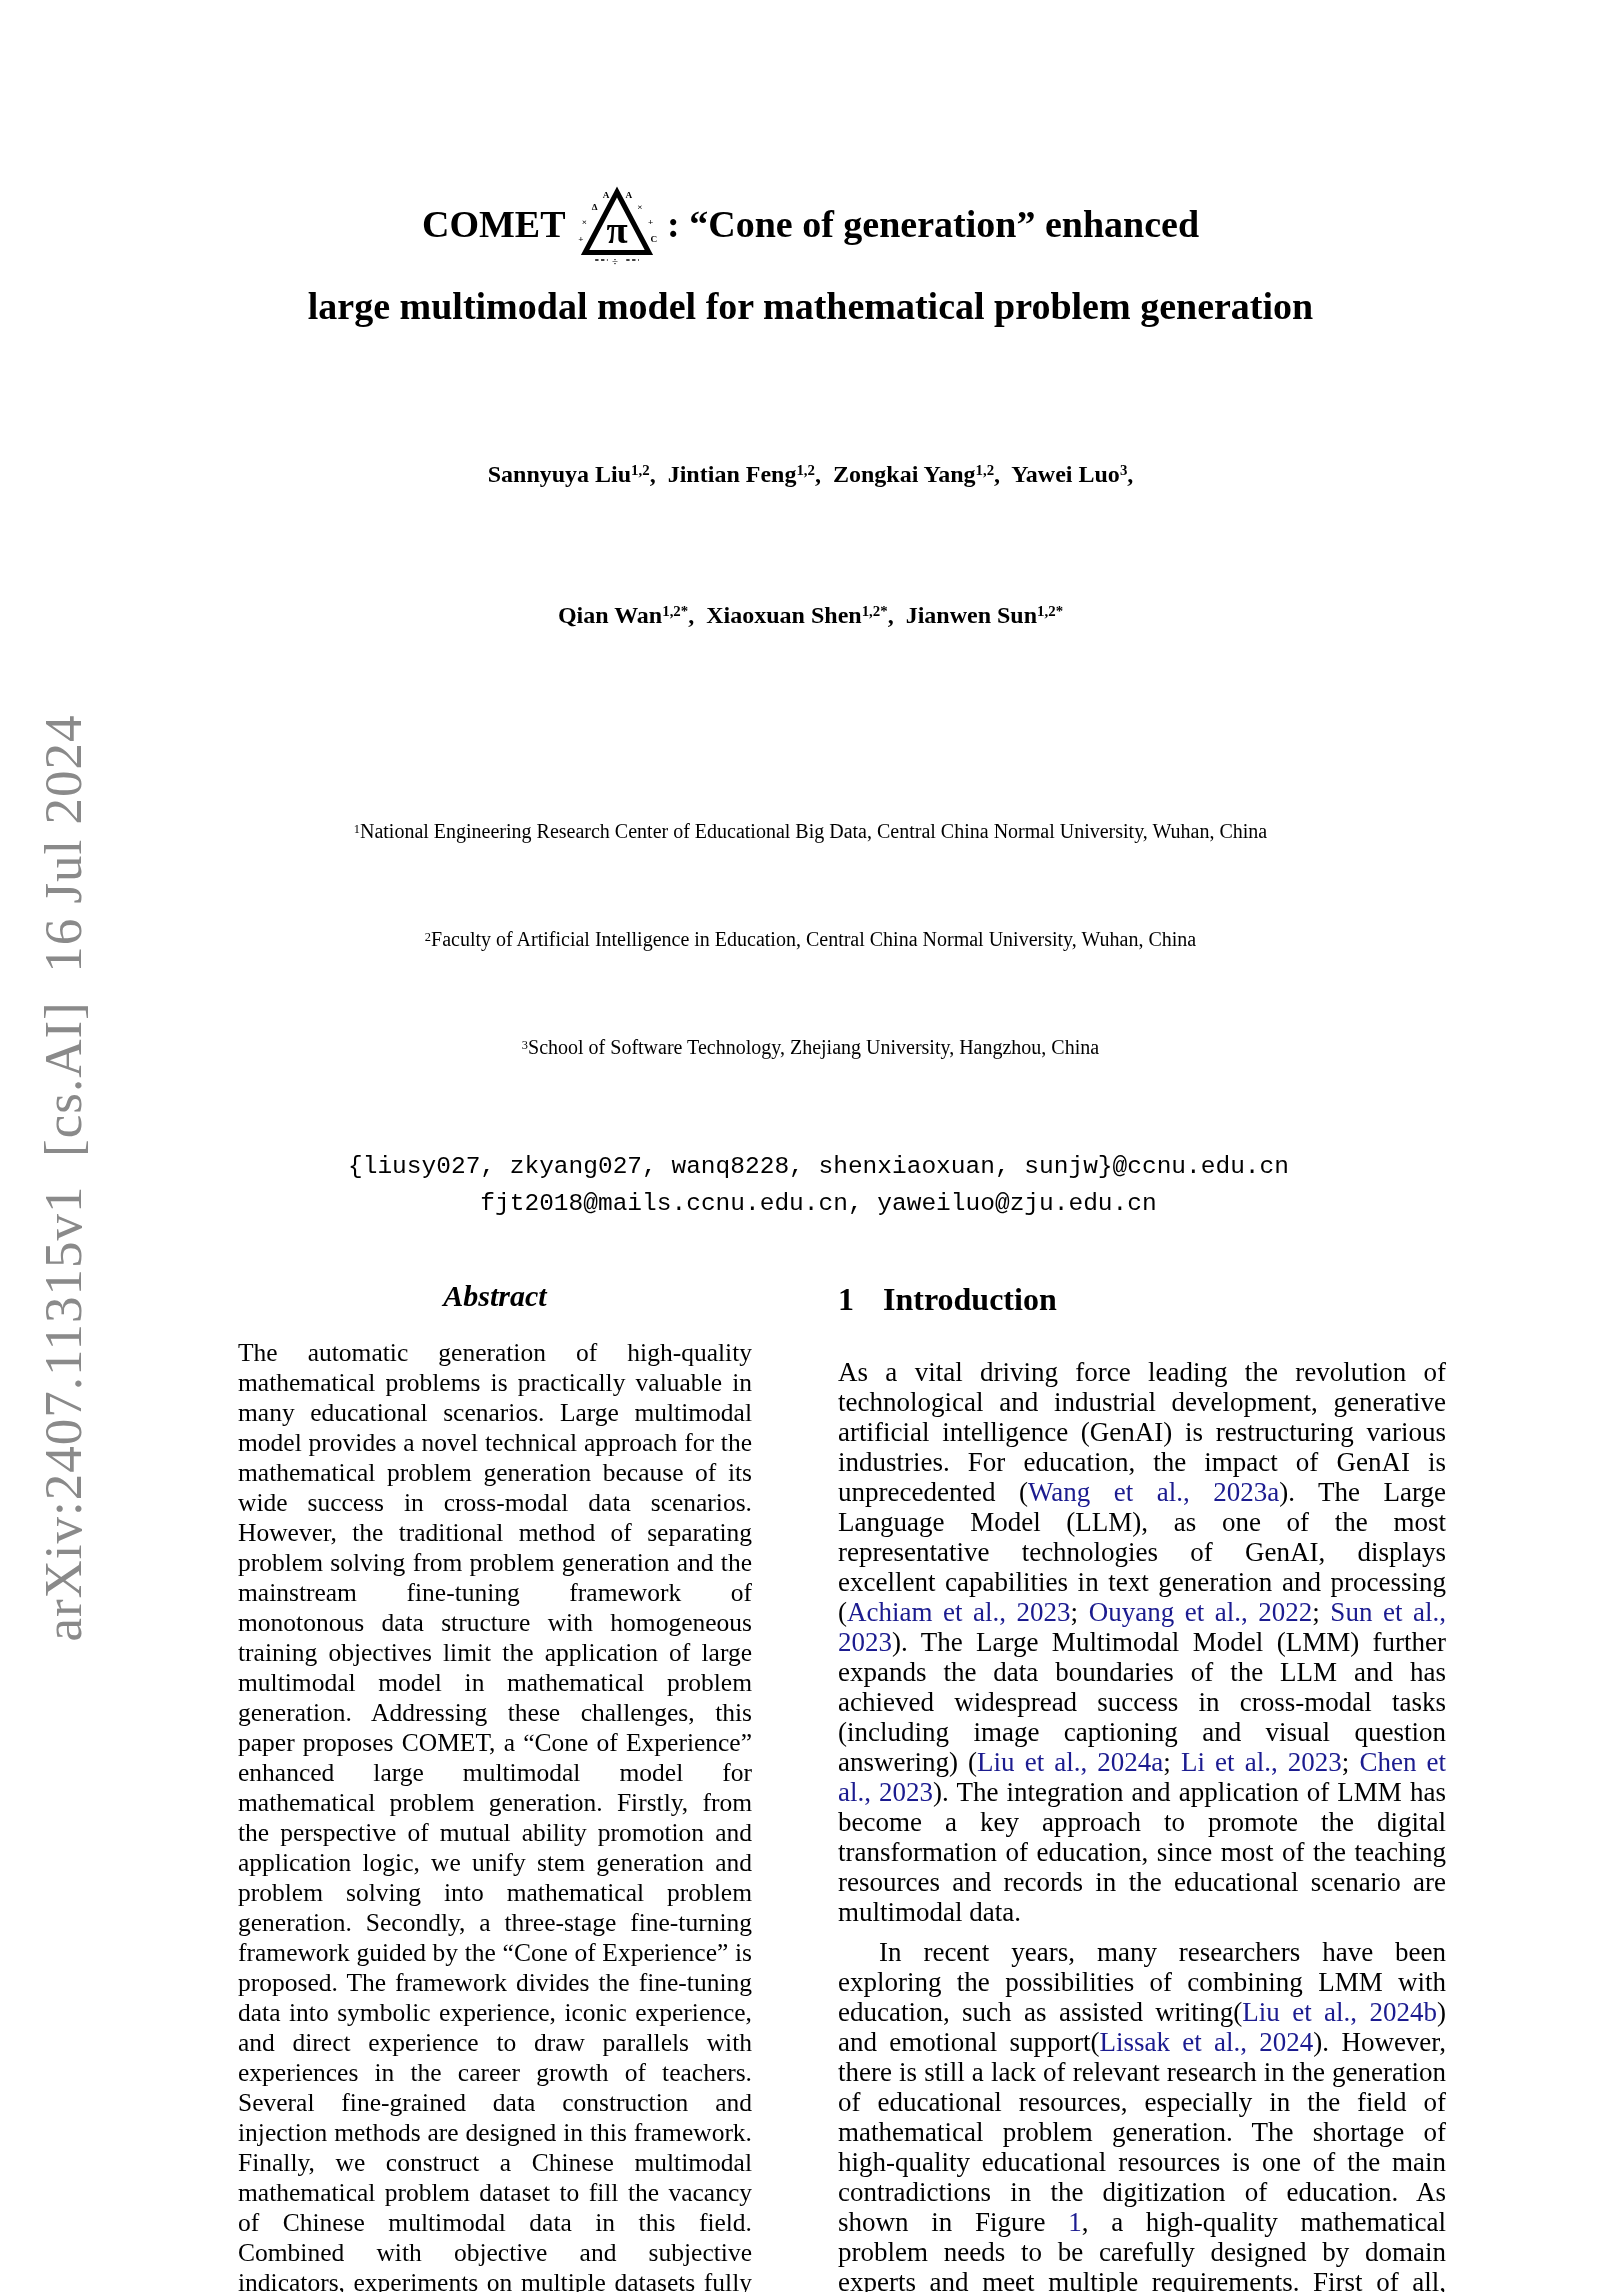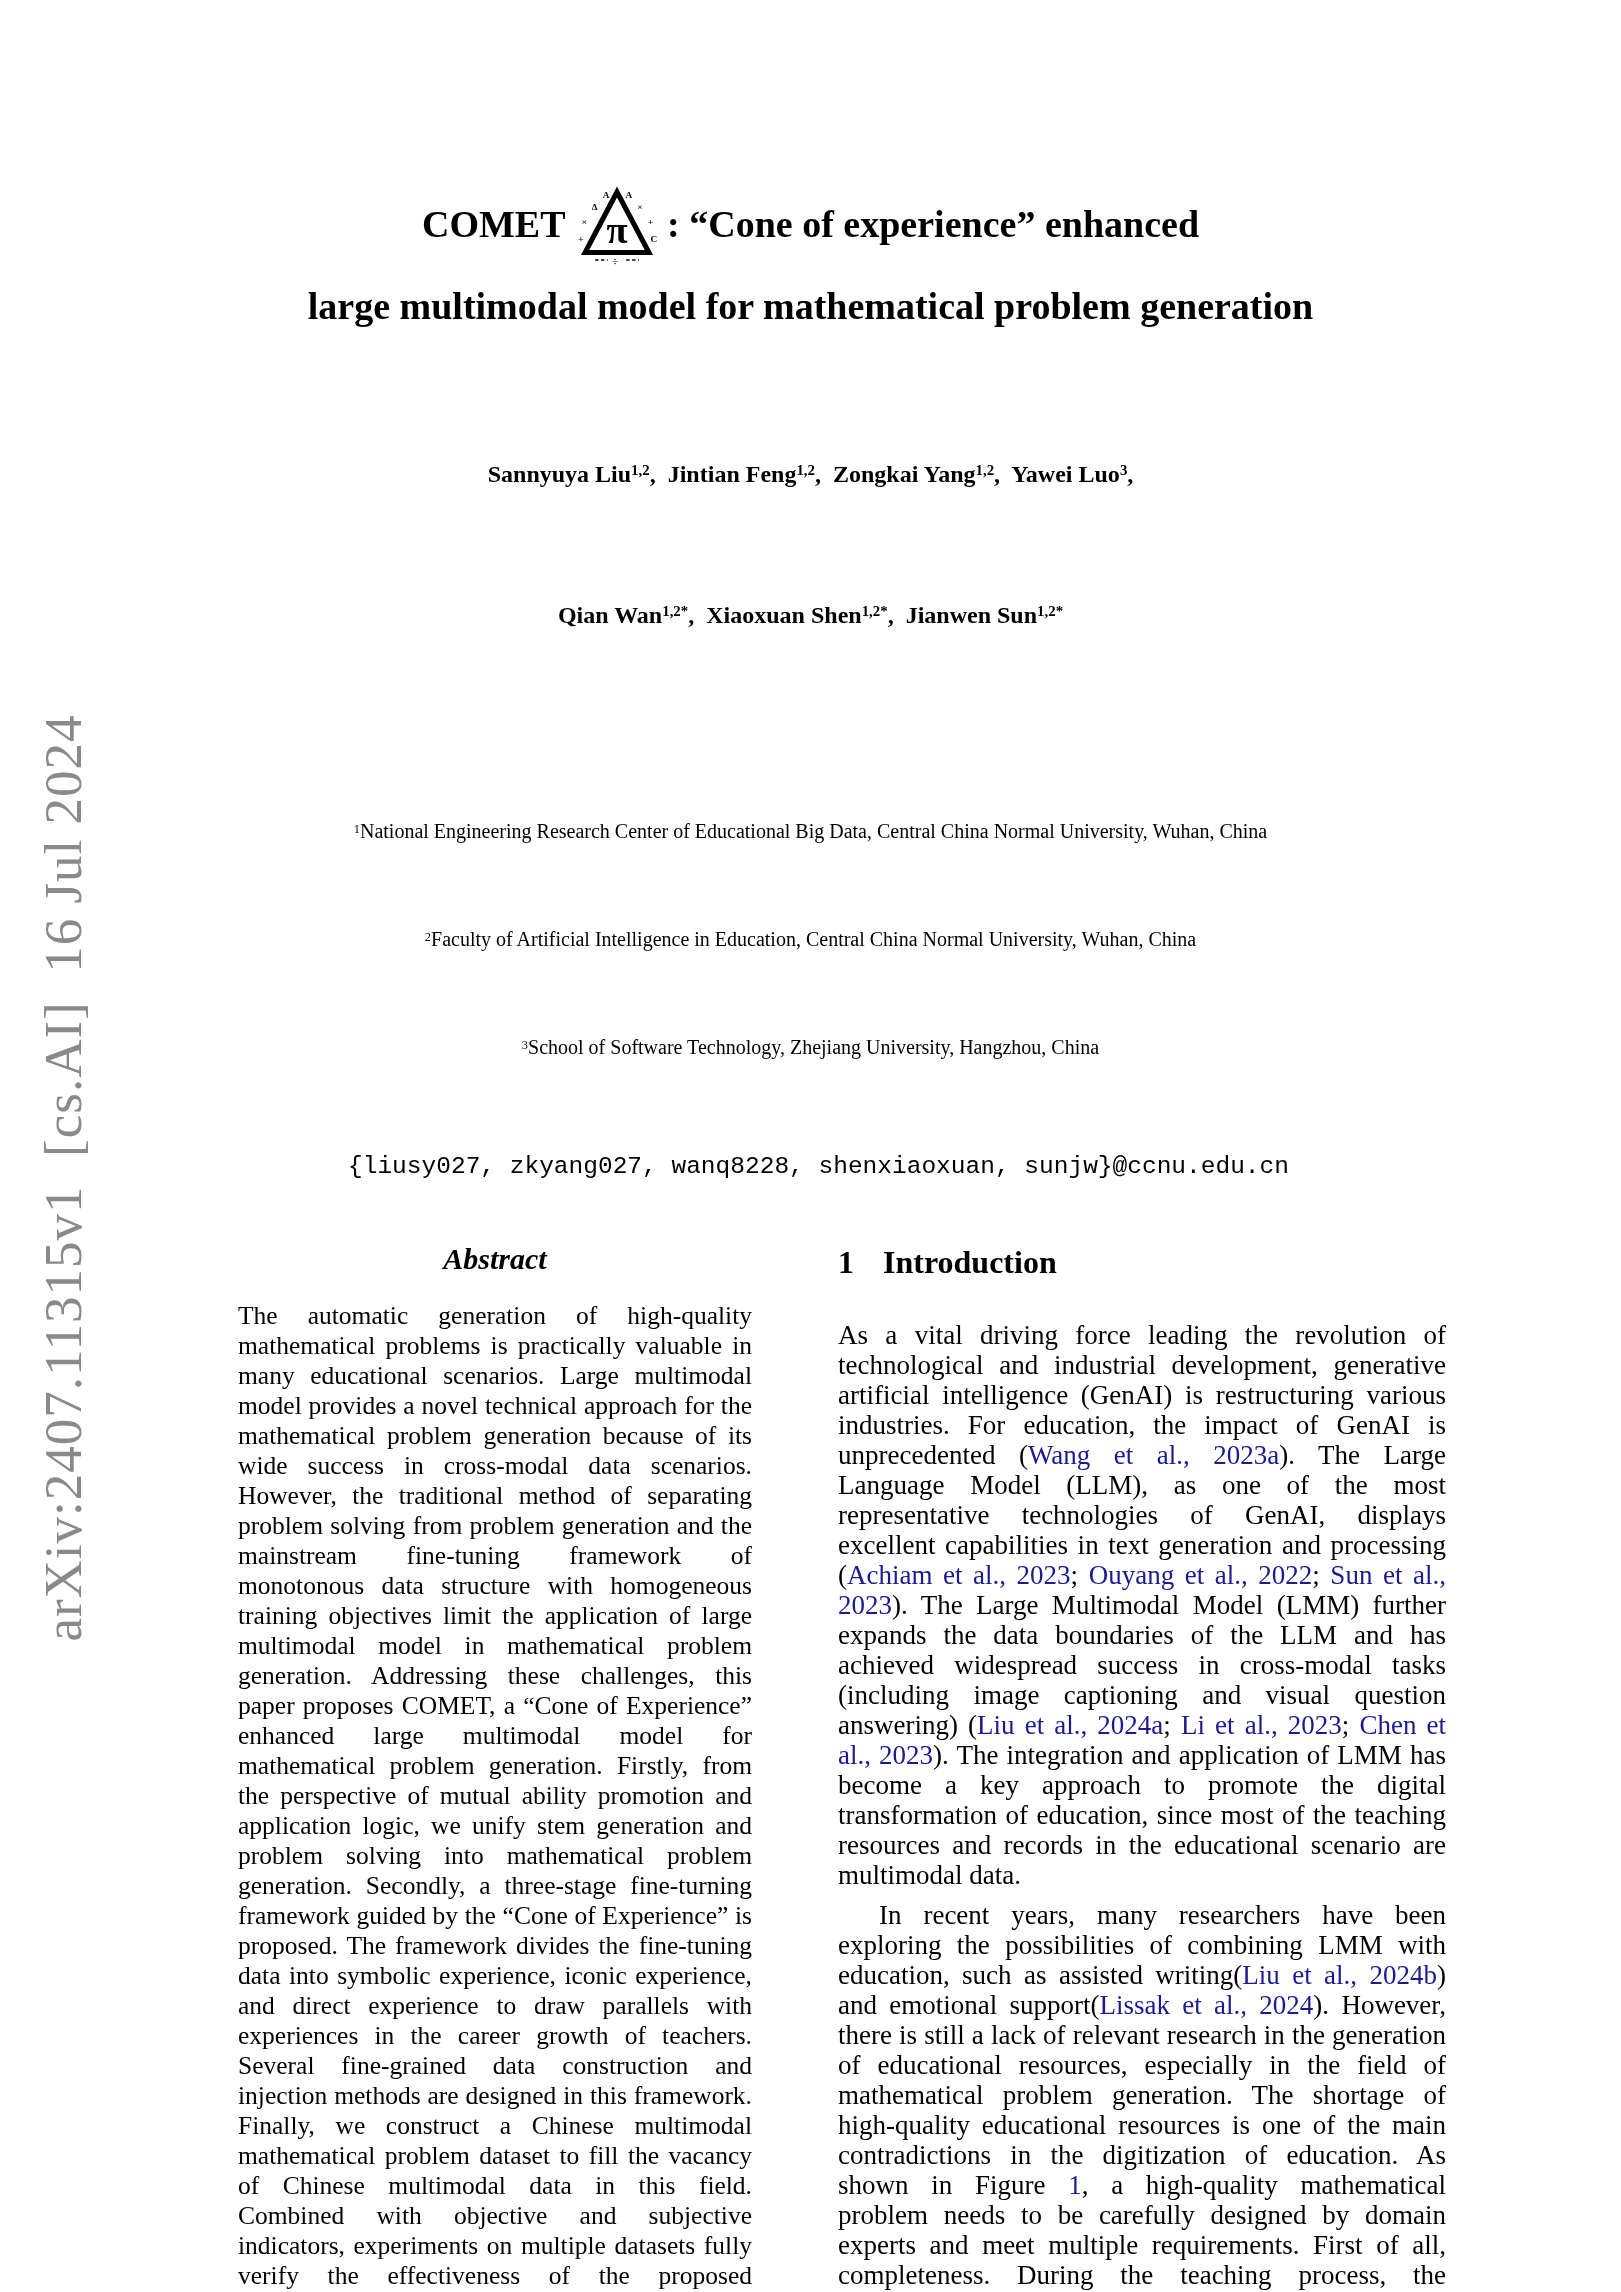--- a/index.html
+++ b/index.html
@@ -64,37 +64,38 @@
               <text x="33" y="14">A</text>
             <text x="60" y="14">A</text>
               <text x="74" y="28">×</text>
               <text x="87" y="46">+</text>
             <text x="4" y="66">+</text>
               <text x="90" y="66">C</text>
             <text x="44" y="94" font-size="13">÷</text>
           </g>
           <line x1="24" y1="88" x2="39" y2="88" stroke="#000" stroke-width="2" stroke-dasharray="4 3"></line>
           <line x1="61" y1="88" x2="76" y2="88" stroke="#000" stroke-width="2" stroke-dasharray="4 3"></line>
-        </svg></span><span>: “Cone of experience” enhanced</span><br>
+        </svg></span><span>: “Cone of generation” enhanced</span><br>
       <span>large multimodal model for mathematical problem generation</span>
     </h1>
 
     <div class="authors">
       <div><span class="b">Sannyuya Liu</span><span class="b sup">1,2</span><span class="b">,  </span><span class="b">Jintian Feng</span><span class="b sup">1,2</span><span class="b">,  </span><span class="b">Zongkai Yang</span><span class="b sup">1,2</span><span class="b">,  </span><span class="b">Yawei Luo</span><span class="b sup">3</span><span class="b">,</span></div>
       <div><span class="b">Qian Wan</span><span class="b sup">1,2*</span><span class="b">,  </span><span class="b">Xiaoxuan Shen</span><span class="b sup">1,2*</span><span class="b">,  </span><span class="b">Jianwen Sun</span><span class="b sup">1,2*</span></div>
     </div>
 
     <div class="affils">
       <div><span class="sup">1</span><span>National Engineering Research Center of Educational Big Data, Central China Normal University, Wuhan, China</span></div>
       <div><span class="sup">2</span><span>Faculty of Artificial Intelligence in Education, Central China Normal University, Wuhan, China</span></div>
       <div><span class="sup">3</span><span>School of Software Technology, Zhejiang University, Hangzhou, China</span></div>
     </div>
 
     <div class="emails">
       <div>{liusy027, zkyang027, wanq8228, shenxiaoxuan, sunjw}@ccnu.edu.cn</div>
+      <div>fjt2018@mails.ccnu.edu.cn, yaweiluo@zju.edu.cn</div>
     </div>
   </div>
 
   <div class="columns">
 
     <section class="col-left">
       <div class="abstract-wrap">
         <h2 class="abstract-heading">Abstract</h2>
         <p class="abstract-body">The automatic generation of high-quality mathematical problems is practically valuable in many educational scenarios. Large multimodal model provides a novel technical approach for the mathematical problem generation because of its wide success in cross-modal data scenarios. However, the traditional method of separating problem solving from problem generation and the mainstream fine-tuning framework of monotonous data structure with homogeneous training objectives limit the application of large multimodal model in mathematical problem generation. Addressing these challenges, this paper proposes COMET, a “Cone of Experience” enhanced large multimodal model for mathematical problem generation. Firstly, from the perspective of mutual ability promotion and application logic, we unify stem generation and problem solving into mathematical problem generation. Secondly, a three-stage fine-turning framework guided by the “Cone of Experience” is proposed. The framework divides the fine-tuning data into symbolic experience, iconic experience, and direct experience to draw parallels with experiences in the career growth of teachers. Several fine-grained data construction and injection methods are designed in this framework. Finally, we construct a Chinese multimodal mathematical problem dataset to fill the vacancy of Chinese multimodal data in this field. Combined with objective and subjective indicators, experiments on multiple datasets fully verify the effectiveness of the proposed framework and model.</p>
       </div>

